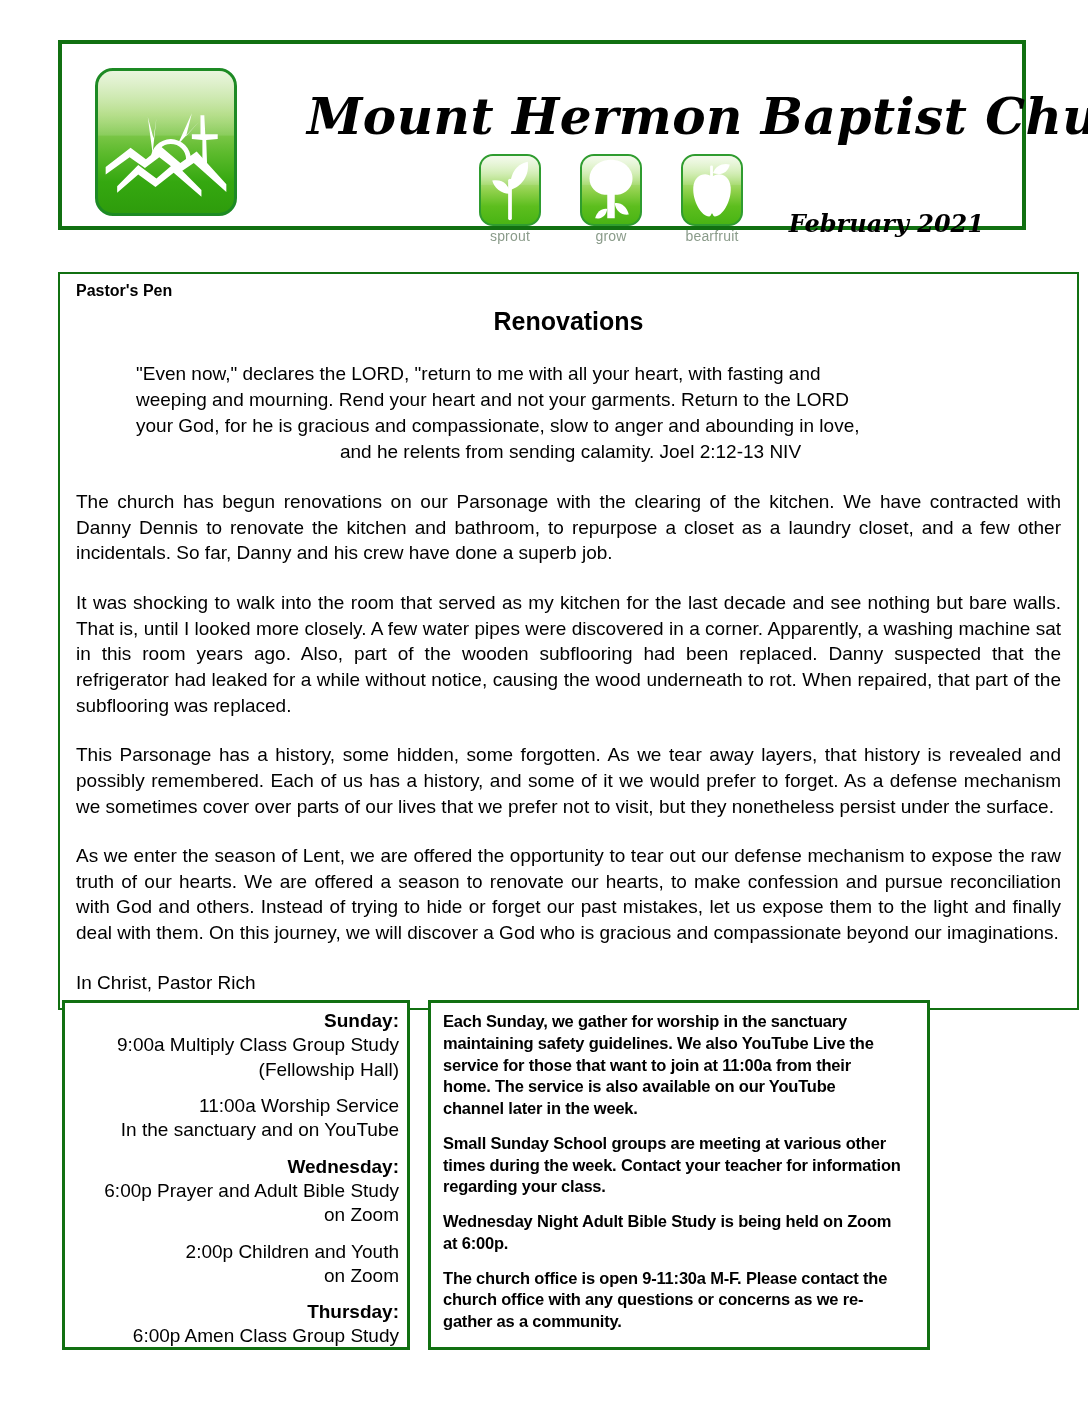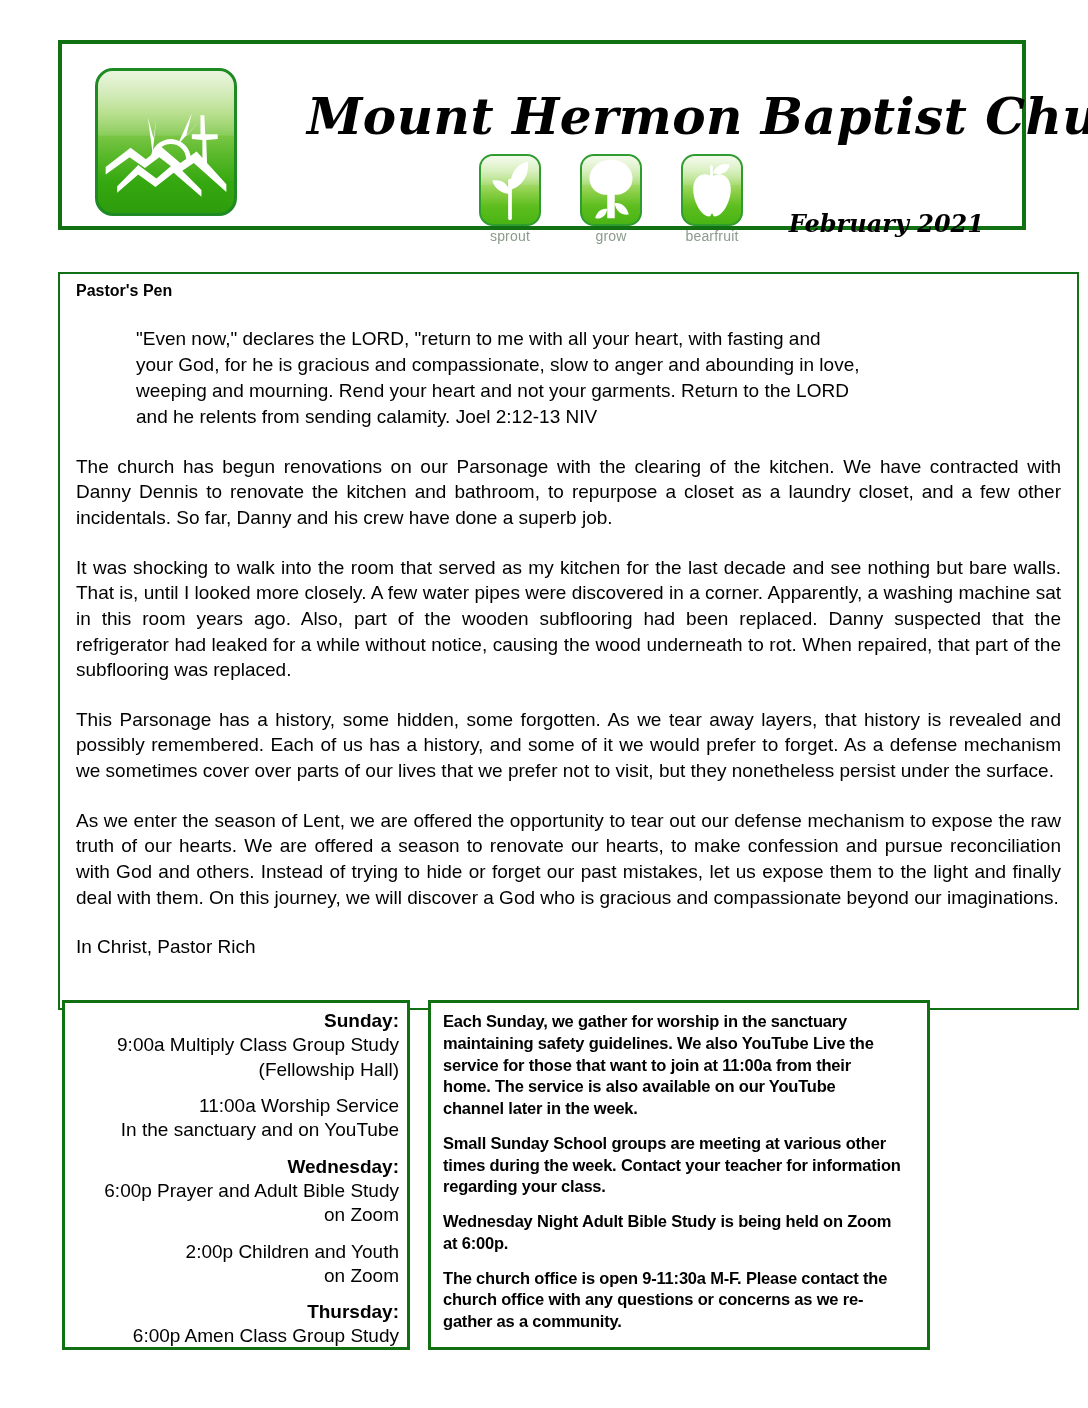--- a/index.html
+++ b/index.html
@@ -155,21 +155,21 @@
   }
 
   .scripture {
     margin: 26px 58px 0 62px;
     font-family: "Liberation Sans", sans-serif;
     font-size: 19px;
     line-height: 1.37;
     text-align: justify;
     text-justify: inter-word;
   }
-  .scripture .lastline { text-align: left; }
+  .scripture .lastline { text-align: center; }
 
   .body-par {
     margin: 24px 2px 0 2px;
     font-family: "Liberation Sans", sans-serif;
     font-size: 19px;
     line-height: 1.35;
     text-align: justify;
     text-justify: inter-word;
   }
   .signoff {
@@ -332,25 +332,26 @@
 
     </div>
 
     <div class="month-year">February 2021</div>
   </div>
 
   <div class="pen-box">
 
     <div class="pen-label">Pastor's Pen</div>
 
+    <div class="article-title">Renovations</div>
 
     <div class="scripture">
       <div>"Even now," declares the LORD, "return to me with all your heart, with fasting and</div>
+      <div>weeping and mourning. Rend your heart and not your garments. Return to the LORD</div>
       <div>your God, for he is gracious and compassionate, slow to anger and abounding in love,</div>
-      <div>weeping and mourning. Rend your heart and not your garments. Return to the LORD</div>
       <div class="lastline">and he relents from sending calamity.  Joel 2:12-13 NIV</div>
     </div>
 
     <div class="body-par">The church has begun renovations on our Parsonage with the clearing of the kitchen.  We have contracted with Danny Dennis to renovate the kitchen and bathroom, to repurpose a closet as a laundry closet, and a few other incidentals.  So far, Danny and his crew have done a superb job.</div>
     <div class="body-par">It was shocking to walk into the room that served as my kitchen for the last decade and see nothing but bare walls.  That is, until I looked more closely.  A few water pipes were discovered in a corner.  Apparently, a washing machine sat in this room years ago.  Also, part of the wooden subflooring had been replaced.  Danny suspected that the refrigerator had leaked for a while without notice, causing the wood underneath to rot.  When repaired, that part of the subflooring was replaced.</div>
     <div class="body-par">This Parsonage has a history, some hidden, some forgotten.  As we tear away layers, that history is revealed and possibly remembered.  Each of us has a history, and some of it we would prefer to forget.  As a defense mechanism we sometimes cover over parts of our lives that we prefer not to visit, but they nonetheless persist under the surface.</div>
     <div class="body-par">As we enter the season of Lent, we are offered the opportunity to tear out our defense mechanism to expose the raw truth of our hearts.  We are offered a season to renovate our hearts, to make confession and pursue reconciliation with God and others.  Instead of trying to hide or forget our past mistakes, let us expose them to the light and finally deal with them.  On this journey, we will discover a God who is gracious and compassionate beyond our imaginations.</div>
 
     <div class="signoff">In Christ, Pastor Rich</div>
   </div>

